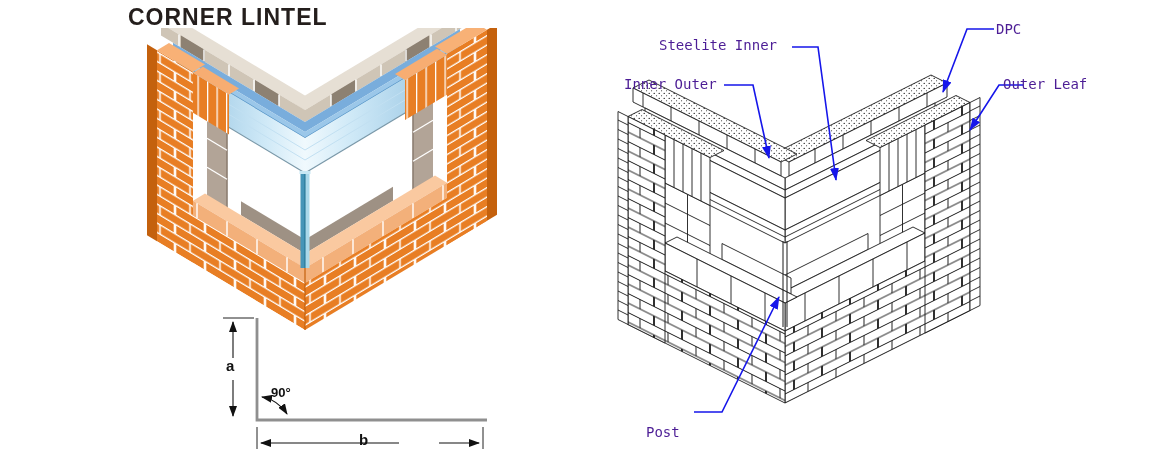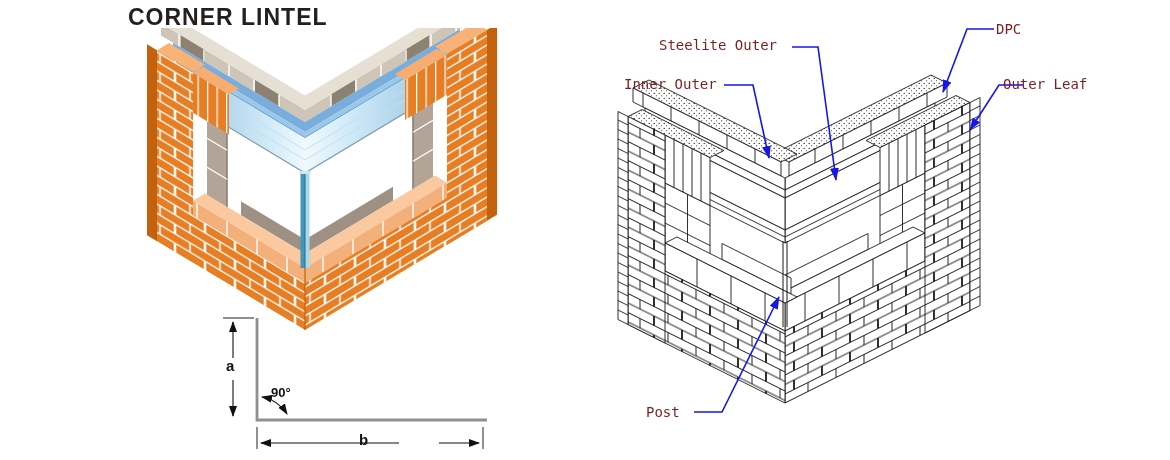--- a/index.html
+++ b/index.html
@@ -1,21 +1,21 @@
 <!DOCTYPE html>
 <html><head>
 <meta charset="utf-8">
 <style>
   html,body{margin:0;padding:0;background:#fff;}
   #canvas{position:relative;width:1170px;height:460px;background:#ffffff;overflow:hidden;
           font-family:"Liberation Sans",sans-serif;}
   .title{position:absolute;left:128px;top:4px;font-size:23px;font-weight:700;
          letter-spacing:1px;color:#241e1c;white-space:nowrap;text-align:right;}
   .cad{position:absolute;font-family:"DejaVu Sans Mono",monospace;font-size:14px;
-       color:#7f1d1d;white-space:nowrap;letter-spacing:0px;}
+       color:#4c1d95;white-space:nowrap;letter-spacing:0px;}
   .dim{position:absolute;font-family:"Liberation Sans",sans-serif;font-size:15px;
        font-weight:600;color:#111;white-space:nowrap;}
   .dim.small{font-size:13px;font-weight:600;}
   svg{position:absolute;}
 </style>
 </head>
 <body>
 
 <div id="canvas">
 
@@ -283,18 +283,18 @@
         <polyline points="126,73 155,73 171,146" fill="none" stroke="#1616EA" stroke-width="1.6" marker-end="url(#ab)"></polyline>
         <polyline points="425,73 401,73 372,118" fill="none" stroke="#1616EA" stroke-width="1.6" marker-end="url(#ab)"></polyline>
         <polyline points="96,400 124,400 181,285" fill="none" stroke="#1616EA" stroke-width="1.6" marker-end="url(#ab)"></polyline>
       </g>
     </svg>
 
   <span class="dim" style="left:226px;top:357px">a</span>
   <span class="dim" style="left:359px;top:431px">b</span>
   <span class="dim small" style="left:271px;top:385px">90°</span>
 
-  <span class="cad" style="left:659px;top:37px">Steelite Outer</span>
+  <span class="cad" style="left:659px;top:37px">Steelite Inner</span>
   <span class="cad" style="left:996px;top:21px">DPC</span>
   <span class="cad" style="left:624px;top:76px">Inner Outer</span>
   <span class="cad" style="left:1003px;top:76px">Outer Leaf</span>
-  <span class="cad" style="left:646px;top:404px">Post</span>
+  <span class="cad" style="left:646px;top:424px">Post</span>
 </div>
 
 </body></html>

